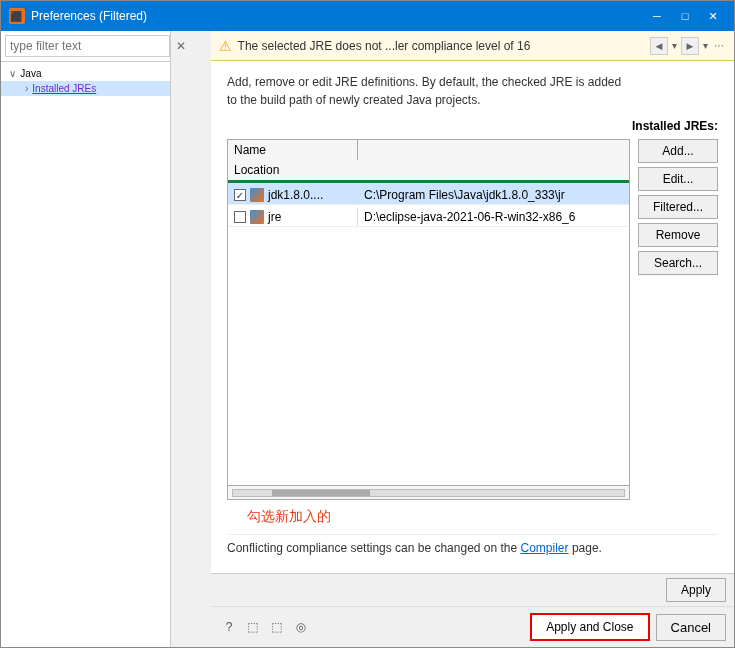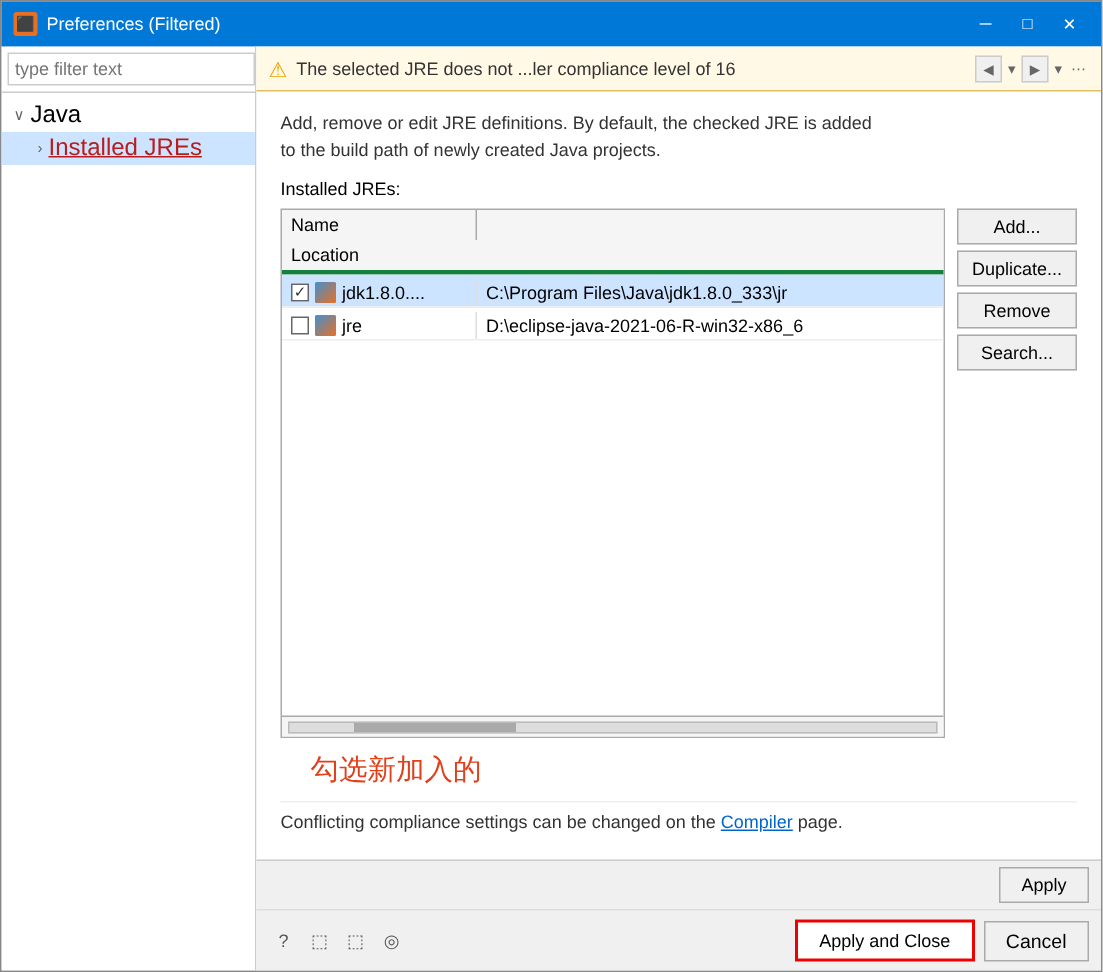--- a/index.html
+++ b/index.html
@@ -63,20 +63,21 @@
       font-size: 11px;
       display: flex;
       align-items: center;
       justify-content: center;
     }
 
     .main-content {
       display: flex;
       flex: 1;
       overflow: hidden;
+      gap: 40px;
     }
 
     
     .sidebar {
       width: 170px;
       background: white;
       border-right: 1px solid #ccc;
       display: flex;
       flex-direction: column;
       flex-shrink: 0;
@@ -111,26 +112,26 @@
       cursor: pointer;
       display: flex;
       align-items: center;
       gap: 4px;
     }
     .tree-item.selected { background: #cce4ff; }
     .tree-arrow {
       font-size: 10px;
       color: #666;
     }
-    .tree-label { font-size: 16px; }
+    .tree-label { font-size: 10px; }
     .tree-child {
       padding-left: 24px;
     }
     .tree-child .tree-label {
-      color: #b91c1c;
+      color: #6d28d9;
       text-decoration: underline;
     }
 
     
     .right-panel {
       flex: 1;
       display: flex;
       flex-direction: column;
       background: white;
     }
@@ -187,22 +188,23 @@
       flex-direction: column;
     }
     .description {
       font-size: 12px;
       color: #333;
       margin-bottom: 10px;
       line-height: 1.5;
     }
     .section-label {
       font-size: 12px;
-      font-weight: normal;
+      font-weight: bold;
       margin-bottom: 6px;
+      text-align: right;
     }
 
     .jre-table-area {
       display: flex;
       gap: 8px;
       flex: 1;
     }
     .jre-table-container {
       flex: 1;
       border: 1px solid #aaa;
@@ -315,21 +317,21 @@
       padding: 4px 8px;
       border: 1px solid #aaa;
       background: #f0f0f0;
       cursor: pointer;
       font-size: 12px;
       text-align: center;
     }
 
     .annotation-text {
       color: #e0401a;
-      font-size: 19px;
+      font-size: 14px;
       margin-top: 8px;
       padding-left: 20px;
     }
 
     
     .arrow-annotation {
       position: relative;
     }
 
     .compliance-note {
@@ -489,21 +491,22 @@
 
             <div class="table-scrollbar-area">
               <div class="scrollbar-track">
                 <div class="scrollbar-thumb"></div>
               </div>
             </div>
           </div>
 
           <div class="jre-buttons">
             <button class="action-btn">Add...</button>
-            <button class="action-btn">Duplicate...</button>
+            <button class="action-btn">Edit...</button>
+            <button class="action-btn">Filtered...</button>
             <button class="action-btn">Remove</button>
             <button class="action-btn">Search...</button>
           </div>
         </div>
 
         <div class="annotation-text">勾选新加入的</div>
 
         <div class="compliance-note">
           <span>Conflicting compliance settings can be changed on the </span><span class="compiler-link">Compiler</span><span> page.</span>
         </div>

